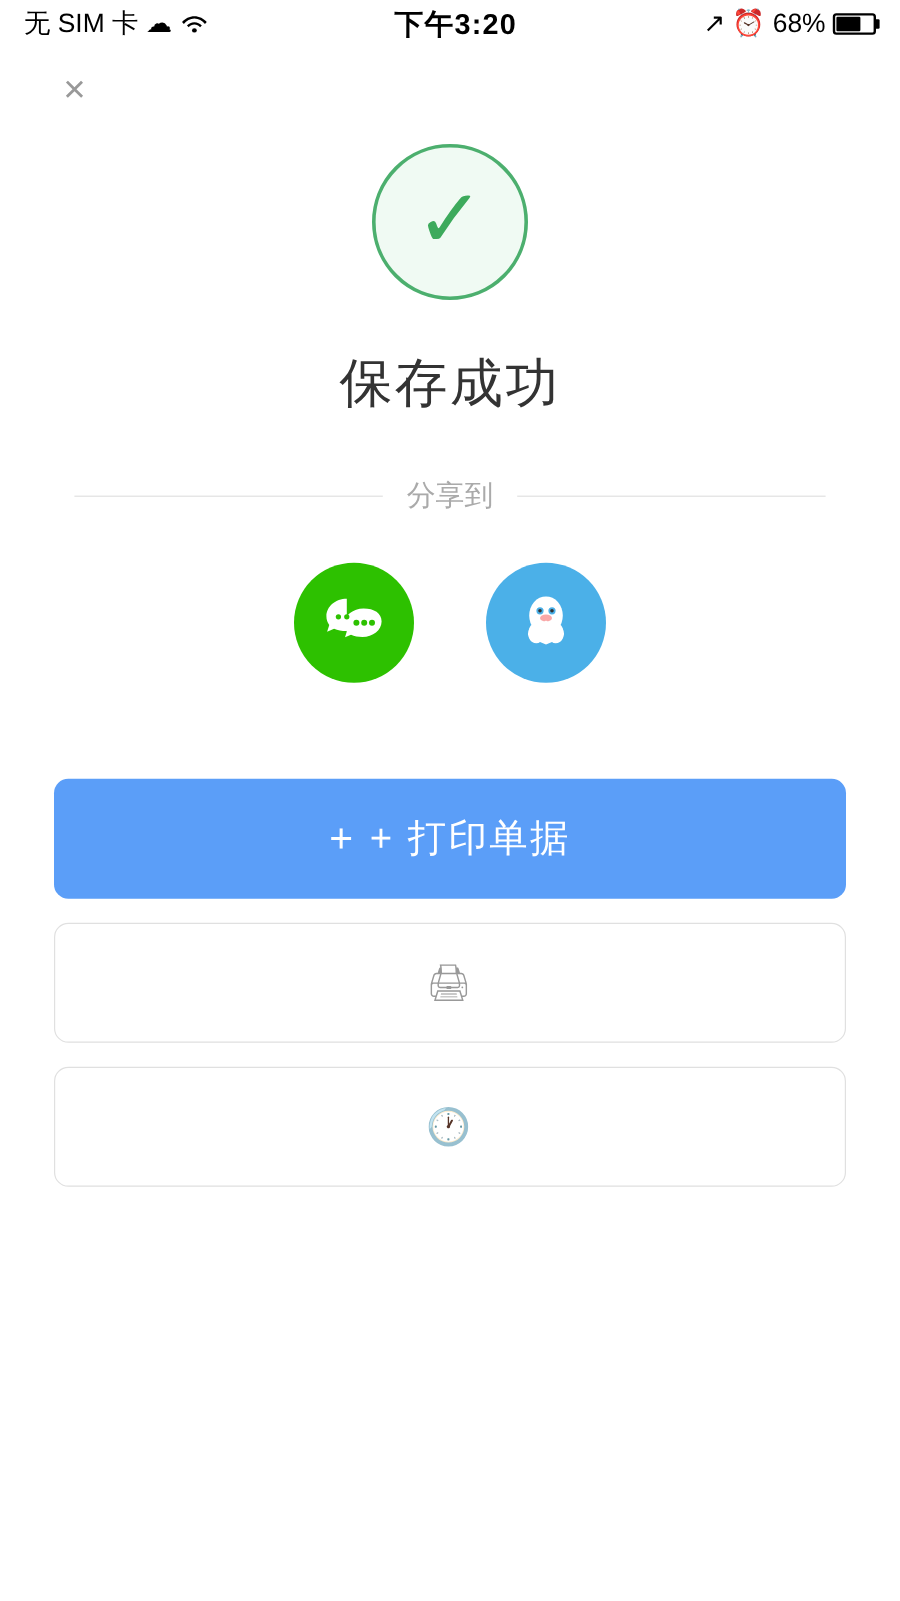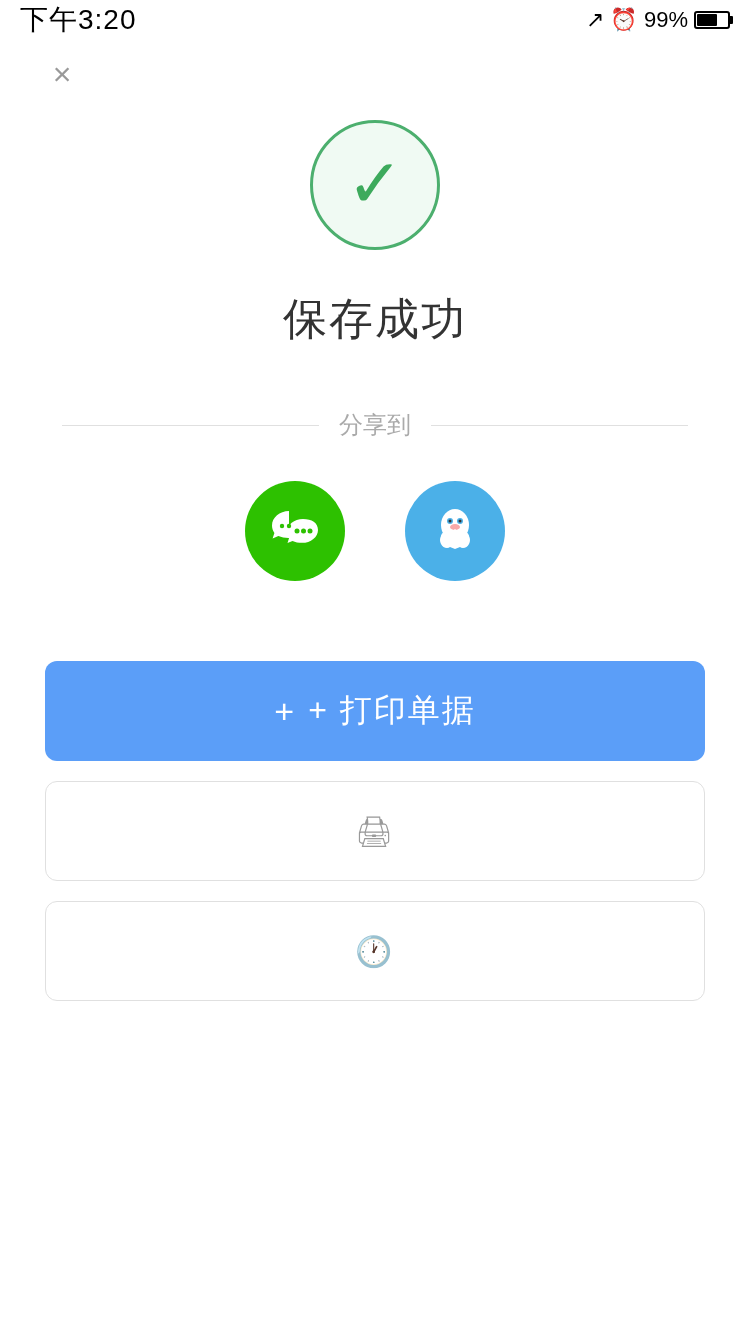--- a/index.html
+++ b/index.html
@@ -23,22 +23,22 @@
       font-size: 24px;
       color: #000;
     }
     .status-left {
       display: flex;
       align-items: center;
       gap: 8px;
       font-size: 22px;
     }
     .status-center {
-      font-size: 28px;
-      font-weight: 400;
+      font-size: 24px;
+      font-weight: 700;
       letter-spacing: 1px;
     }
     .status-right {
       display: flex;
       align-items: center;
       gap: 6px;
       font-size: 22px;
     }
     .battery-container {
       display: flex;
@@ -115,21 +115,21 @@
       color: #3daa5c;
       line-height: 1;
       margin-top: -4px;
     }
 
     
     .success-title {
       font-size: 44px;
       font-weight: 400;
       color: #333;
-      margin-bottom: 60px;
+      margin-bottom: 48px;
       letter-spacing: 2px;
     }
 
     
     .share-divider {
       width: 100%;
       display: flex;
       align-items: center;
       padding: 0 62px;
       margin-bottom: 40px;
@@ -218,25 +218,35 @@
     }
     .btn-plus {
       font-size: 34px;
       color: #fff;
     }
   </style>
 </head>
 <body>
 
 <div class="status-bar">
+  <div class="status-left">
+    <span>无 SIM 卡 ☁</span>
+    <span>
+      <svg width="22" height="16" viewBox="0 0 22 16" fill="none">
+        <path d="M11 12.5a2 2 0 110 4 2 2 0 010-4z" fill="#000"></path>
+        <path d="M11 7.5C8.5 7.5 6.3 8.6 4.8 10.3l1.5 1.5C7.5 10.4 9.1 9.5 11 9.5s3.5.9 4.7 2.3l1.5-1.5C15.7 8.6 13.5 7.5 11 7.5z" fill="#000"></path>
+        <path d="M11 2.5C6.9 2.5 3.2 4.4 0.7 7.4l1.5 1.5C4.4 6.3 7.5 4.5 11 4.5s6.6 1.8 8.8 4.4l1.5-1.5C18.8 4.4 15.1 2.5 11 2.5z" fill="#000"></path>
+      </svg>
+    </span>
+  </div>
   <div class="status-center">下午3:20</div>
   <div class="status-right">
     <span>↗</span>
     <span>⏰</span>
-    <span>99%</span>
+    <span>68%</span>
     <div class="battery-container">
       <div class="battery-bar">
         <div class="battery-fill"></div>
       </div>
     </div>
   </div>
 </div>
 
 <div class="close-btn">×</div>
 

